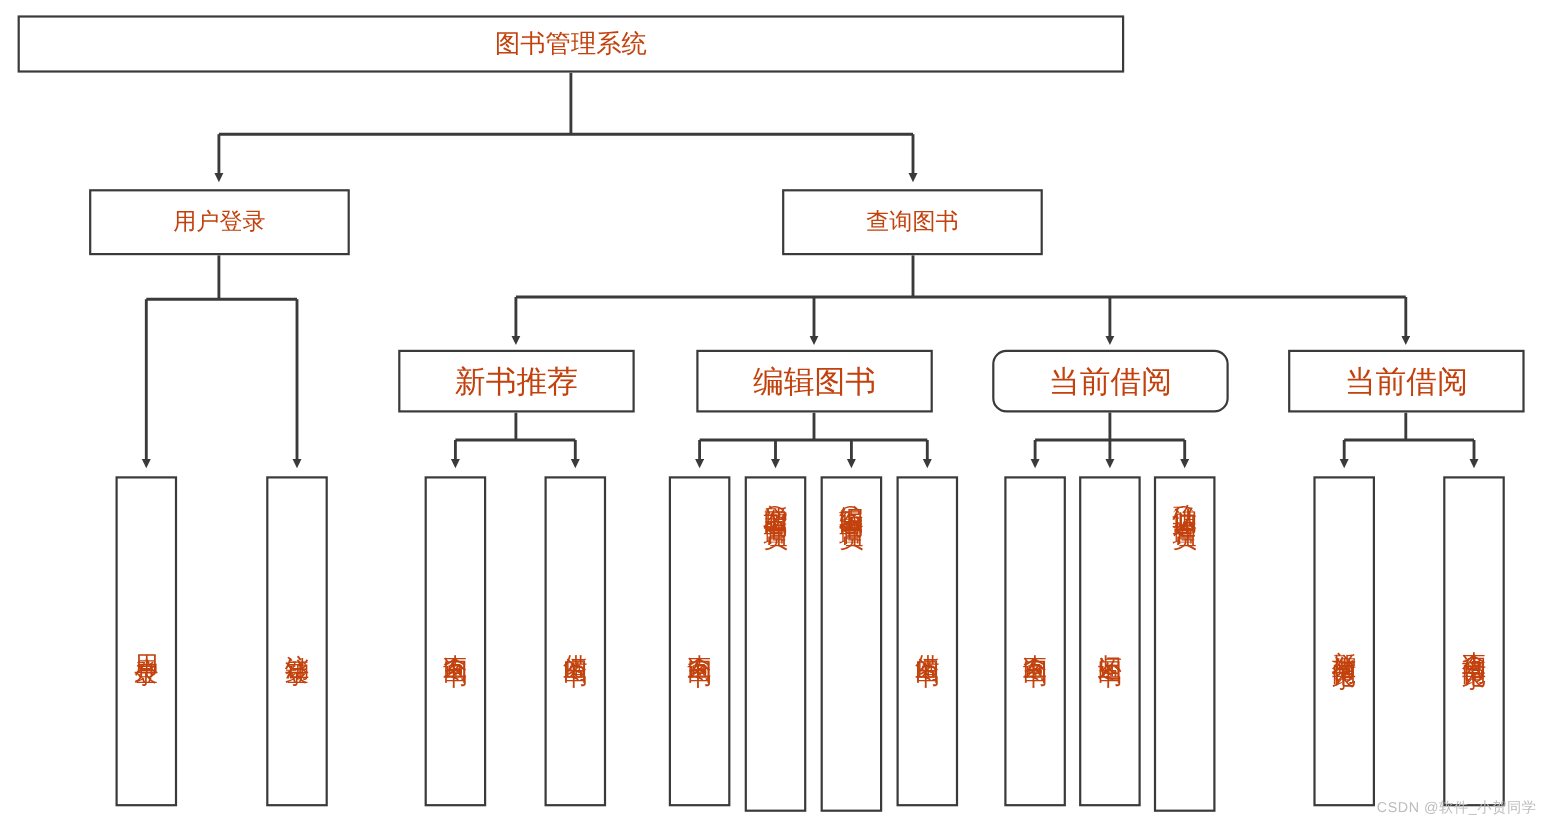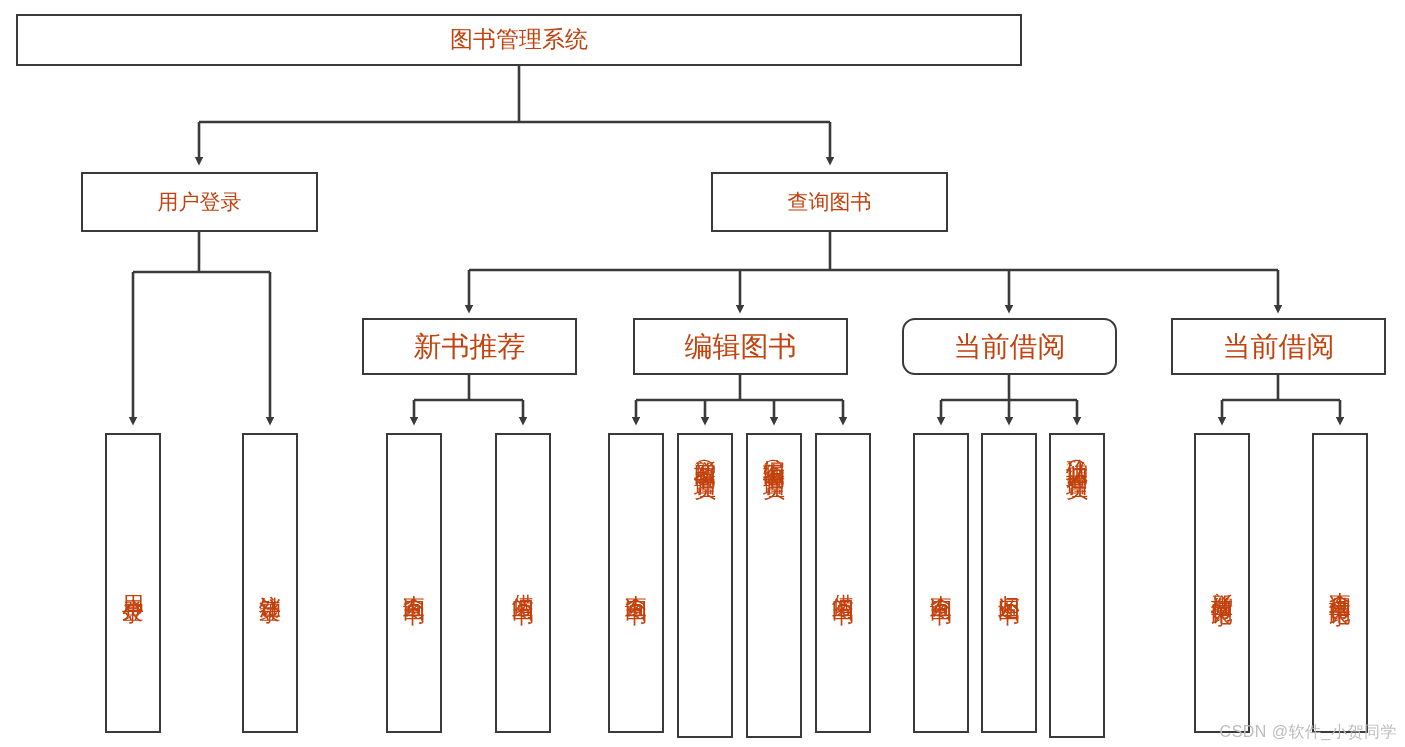--- a/index.html
+++ b/index.html
@@ -67,21 +67,21 @@
     padding-top: 6px;
   }
   .leaf.center-text {
     align-items: center;
     padding-top: 0;
   }
   .watermark {
     position: absolute;
     right: 8px;
     bottom: 4px;
-    font-size: 16px;
+    font-size: 13px;
     color: #bdbdbd;
     letter-spacing: 0.5px;
     white-space: nowrap;
     margin-left: 44px;
   }
 </style>
 </head>
 <body>
 
 <div id="canvas">

